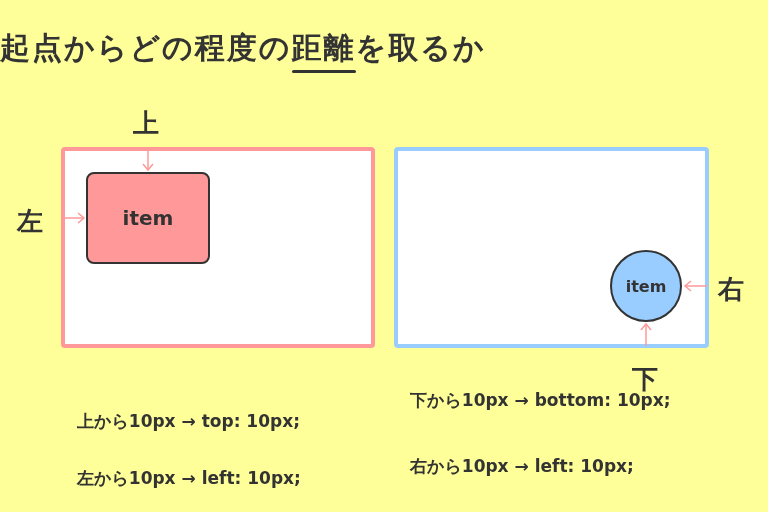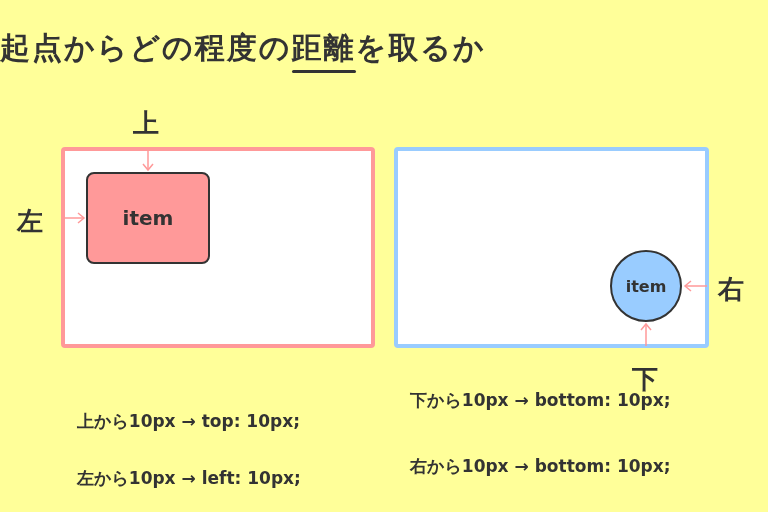--- a/index.html
+++ b/index.html
@@ -72,13 +72,13 @@
   <polyline points="8,3 2,8 8,13" fill="none" stroke="#ff9999" stroke-width="1.5"></polyline>
 </svg>
 <svg class="arrow" style="left:638px; top:322px;" width="16" height="24">
   <line x1="8" y1="2" x2="8" y2="24" stroke="#ff9999" stroke-width="1.5"></line>
   <polyline points="3,8 8,2 13,8" fill="none" stroke="#ff9999" stroke-width="1.5"></polyline>
 </svg>
 
 <div class="line" style="left:77px; top:410px;">上から10px → top: 10px;</div>
 <div class="line" style="left:77px; top:455px;margin-top:12px;">左から10px → left: 10px;</div>
 <div class="line" style="left:410px; top:389px;">下から10px → bottom: 10px;</div>
-<div class="line" style="left:410px; top:455px;">右から10px → bottom: 10px;</div>
+<div class="line" style="left:410px; top:455px;">右から10px → left: 10px;</div>
 
 </body></html>

